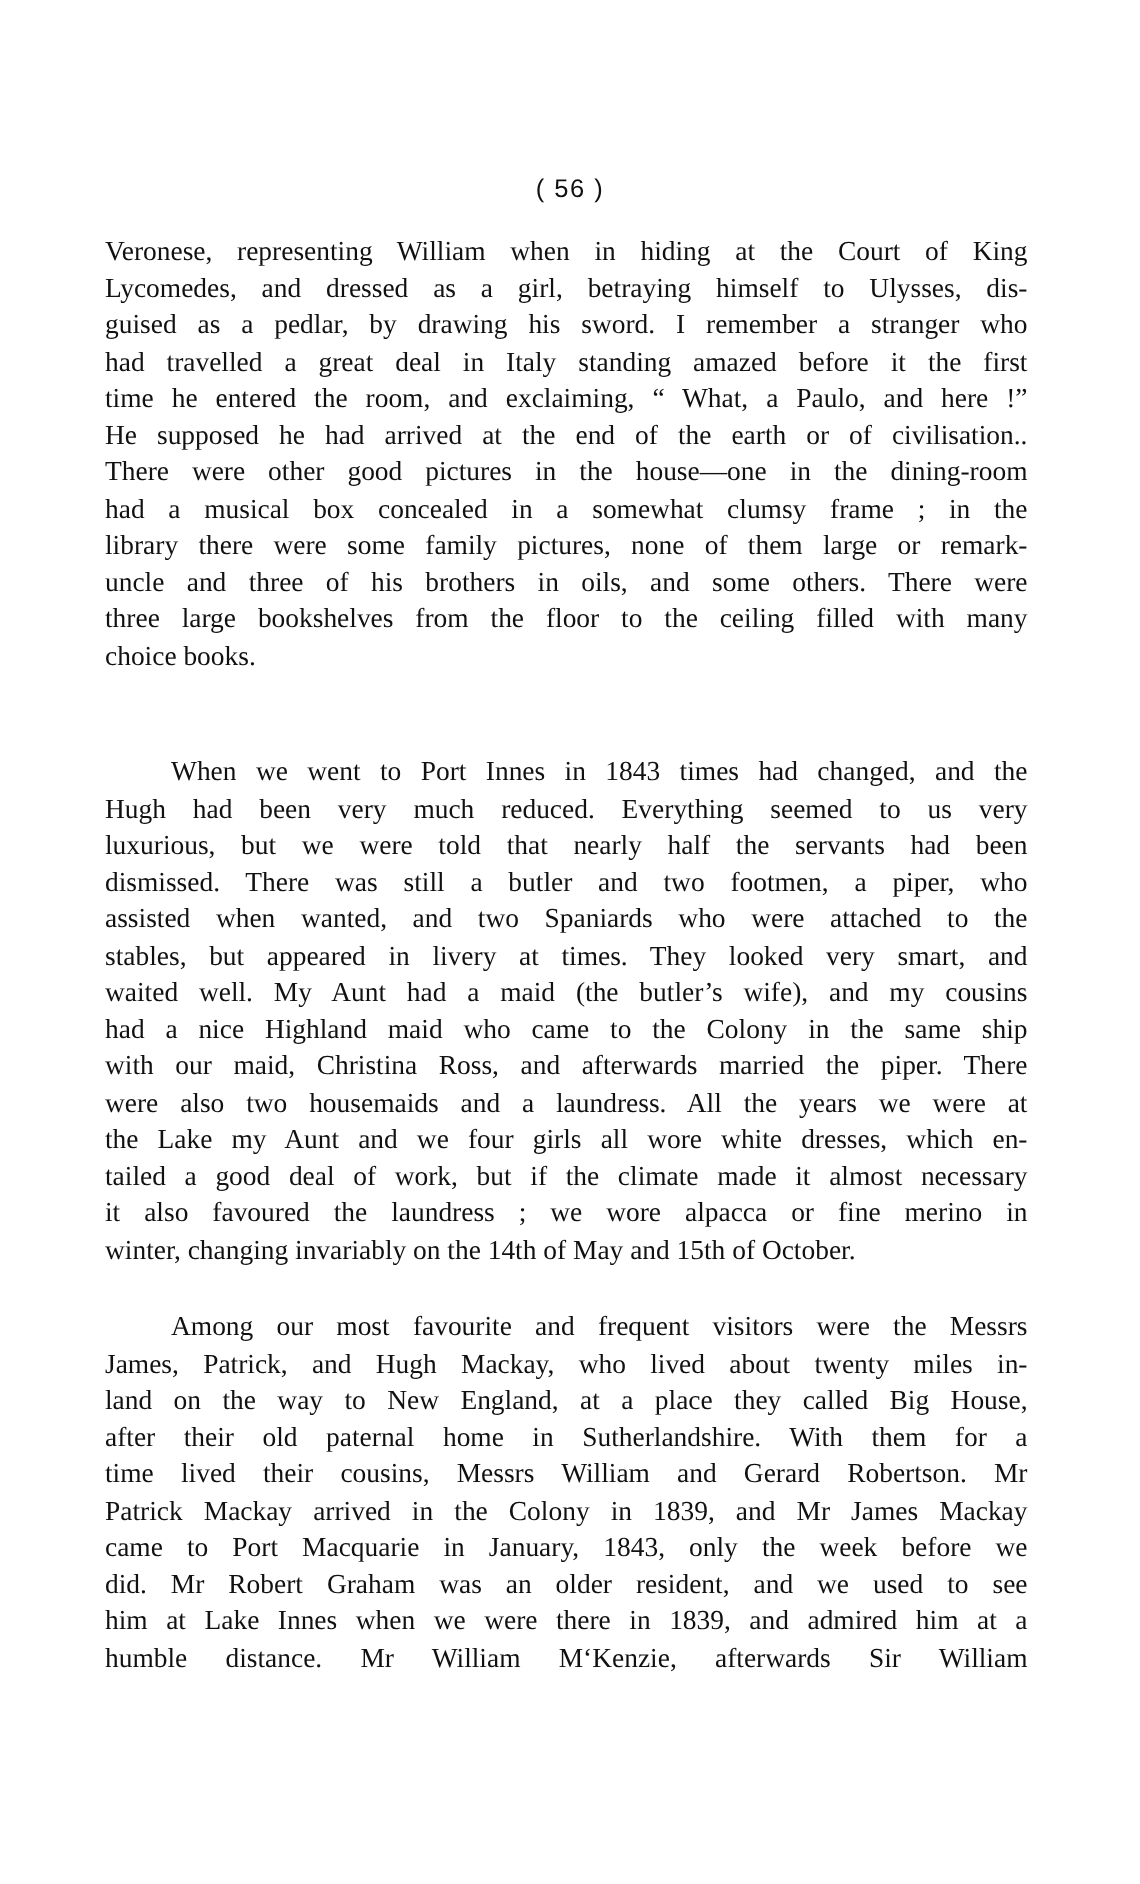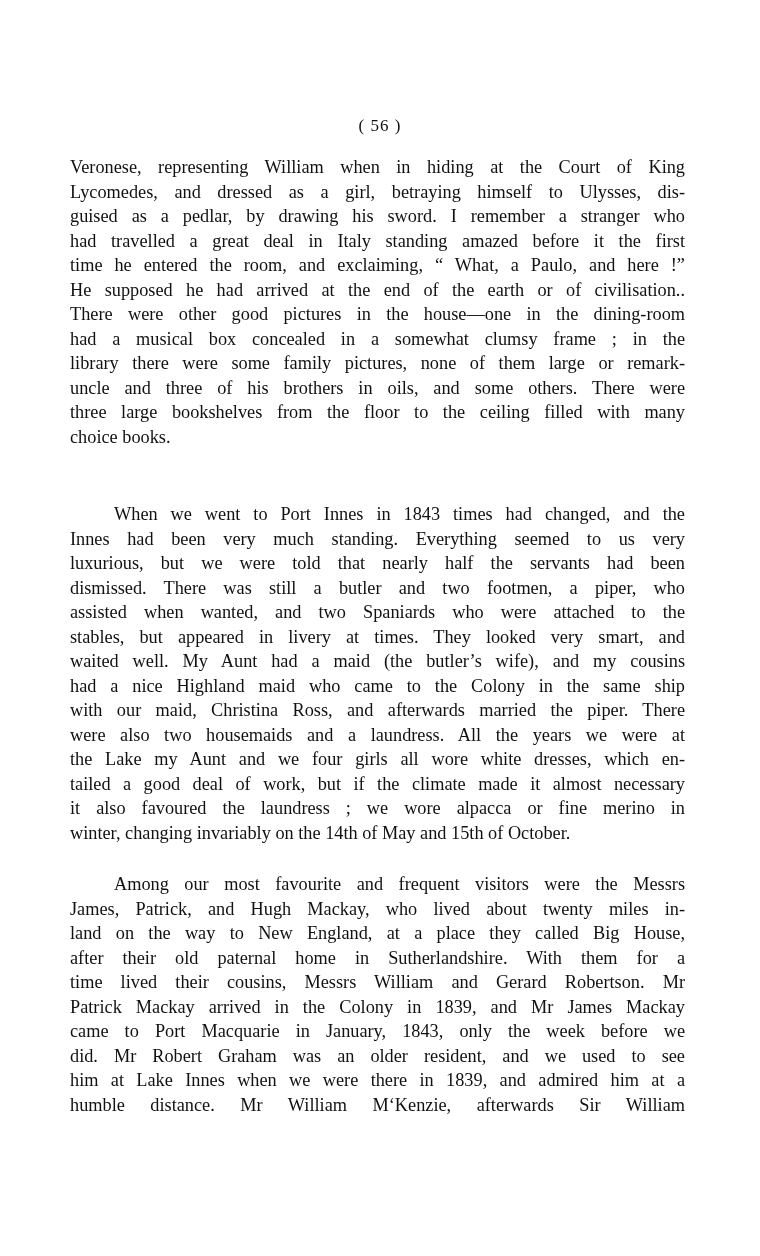--- a/index.html
+++ b/index.html
@@ -14,21 +14,21 @@
       overflow: hidden;
       font-family: "DejaVu Serif", "Liberation Serif", serif;
       color: #111111;
     }
     .page-number {
       position: absolute;
       top: 116px;
       left: 0;
       width: 760px;
       text-align: center;
-      font-family: Liberation Serif, serif;
+      font-family: Liberation Sans, sans-serif;
       font-size: 17px;
       letter-spacing: 1px;
     }
     .text-block {
       position: absolute;
       left: 70px;
       width: 615px;
       font-family: "Liberation Serif", serif;
       font-size: 18.3px;
       line-height: 24.5px;
@@ -65,21 +65,21 @@
   <span class="line">There were other good pictures in the house—one in the dining-room</span>
   <span class="line">had a musical box concealed in a somewhat clumsy frame ; in the</span>
   <span class="line">library there were some family pictures, none of them large or remark-</span>
   <span class="line">uncle and three of his brothers in oils, and some others.  There were</span>
   <span class="line">three large bookshelves from the floor to the ceiling filled with many</span>
   <span class="line last">choice books.</span>
 </div>
 
 <div class="text-block" id="para2">
   <span class="line indent">When we went to Port Innes in 1843 times had changed, and the</span>
-  <span class="line">Innes had been very much standing.  Everything seemed to us very</span>
+  <span class="line">Hugh had been very much reduced.  Everything seemed to us very</span>
   <span class="line">luxurious, but we were told that nearly half the servants had been</span>
   <span class="line">dismissed.  There was still a butler and two footmen, a piper, who</span>
   <span class="line">assisted when wanted, and two Spaniards who were attached to the</span>
   <span class="line">stables, but appeared in livery at times.  They looked very smart, and</span>
   <span class="line">waited well.  My Aunt had a maid (the butler’s wife), and my cousins</span>
   <span class="line">had a nice Highland maid who came to the Colony in the same ship</span>
   <span class="line">with our maid, Christina Ross, and afterwards married the piper.  There</span>
   <span class="line">were also two housemaids and a laundress.  All the years we were at</span>
   <span class="line">the Lake my Aunt and we four girls all wore white dresses, which en-</span>
   <span class="line">tailed a good deal of work, but if the climate made it almost necessary</span>

